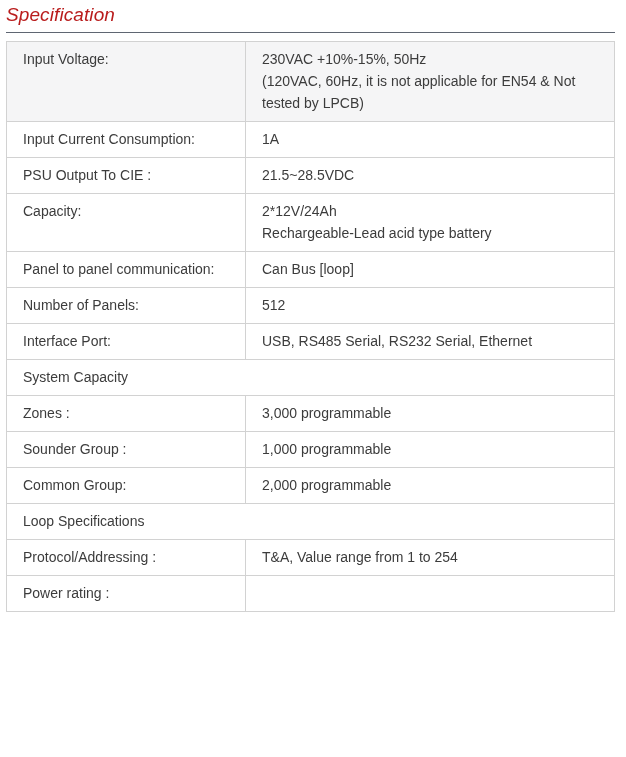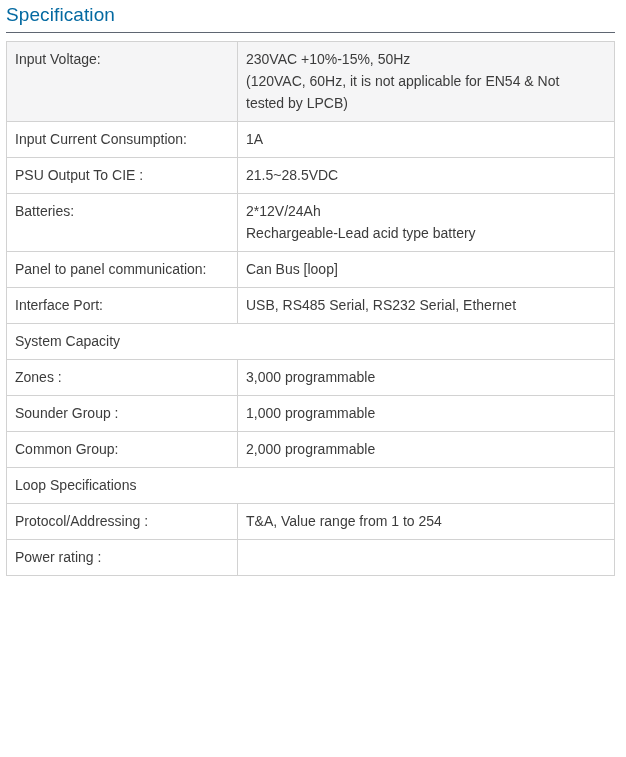--- a/index.html
+++ b/index.html
@@ -4,35 +4,36 @@
   <style>
     html, body { margin: 0; padding: 0; background: #ffffff; }
     body {
       width: 626px; height: 757px; overflow: hidden;
       font-family: "Liberation Sans", "DejaVu Sans", sans-serif;
       color: #333;
       position: relative;
     }
     .title {
       position: absolute; left: 6px; top: 2px;
-      font-size: 19px; color: #0369a1; letter-spacing: 0.1px;
+      font-size: 19px; color: #b91c1c; letter-spacing: 0.1px;
       line-height: 26px;
+      font-style: italic;
     }
     .rule {
       position: absolute; left: 6px; top: 32px; width: 609px; height: 1px;
       background: #5f6672;
     }
     table.spec {
       position: absolute; left: 6px; top: 41px; width: 609px;
       border-collapse: collapse; table-layout: fixed;
       font-size: 14px; color: #3c3c3c;
     }
     table.spec td {
       border: 1px solid #d2d2d2;
-      padding: 6px 8px 7px 8px;
+      padding: 6px 8px 7px 16px;
       vertical-align: top;
       line-height: 22px;
     }
     table.spec td.label { width: 214px; }
     tr.shaded td { background: #f5f5f6; }
     td.section { }
     .line { display: block; }
   </style>
 </head>
 <body>
@@ -56,30 +57,36 @@
           <span class="line">1A</span>
         </td>
       </tr>
       <tr>
         <td class="label">PSU Output To CIE :</td>
         <td class="value">
           <span class="line">21.5~28.5VDC</span>
         </td>
       </tr>
       <tr>
-        <td class="label">Batteries:</td>
+        <td class="label">Capacity:</td>
         <td class="value">
           <span class="line">2*12V/24Ah</span>
           <span class="line">Rechargeable-Lead acid type battery</span>
         </td>
       </tr>
       <tr>
         <td class="label">Panel to panel communication:</td>
         <td class="value">
           <span class="line">Can Bus [loop]</span>
+        </td>
+      </tr>
+      <tr>
+        <td class="label">Number of Panels:</td>
+        <td class="value">
+          <span class="line">512</span>
         </td>
       </tr>
       <tr>
         <td class="label">Interface Port:</td>
         <td class="value">
           <span class="line">USB, RS485 Serial, RS232 Serial, Ethernet</span>
         </td>
       </tr>
       <tr>
         <td colspan="2" class="section">System Capacity</td>

